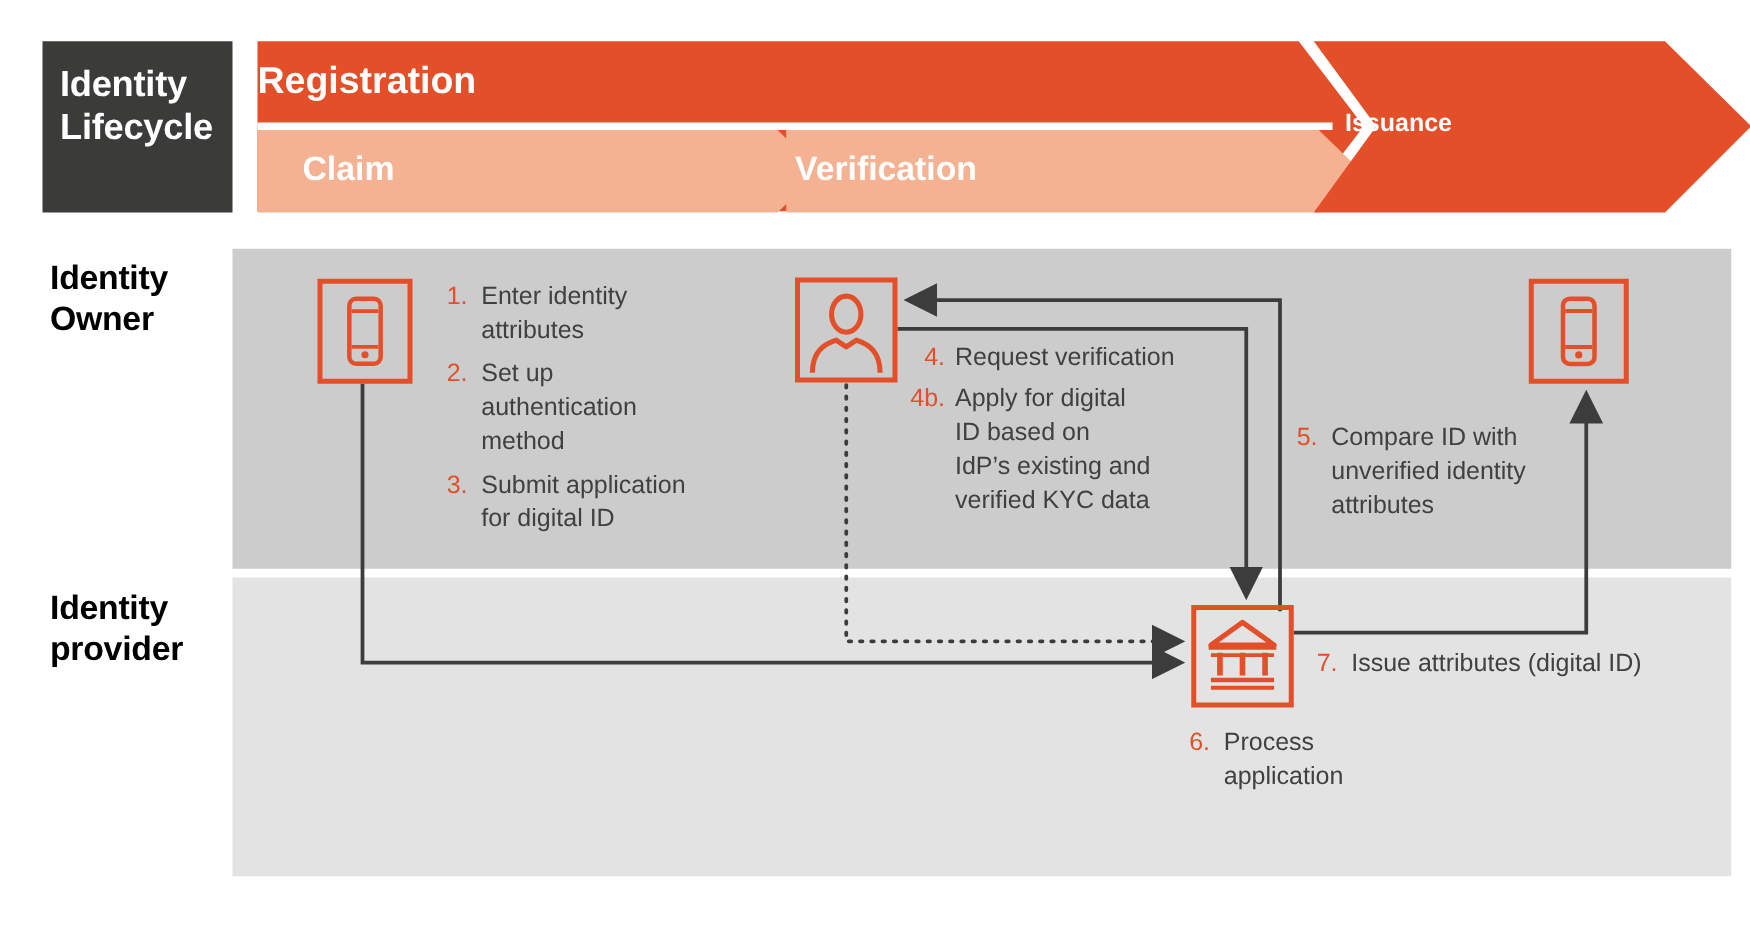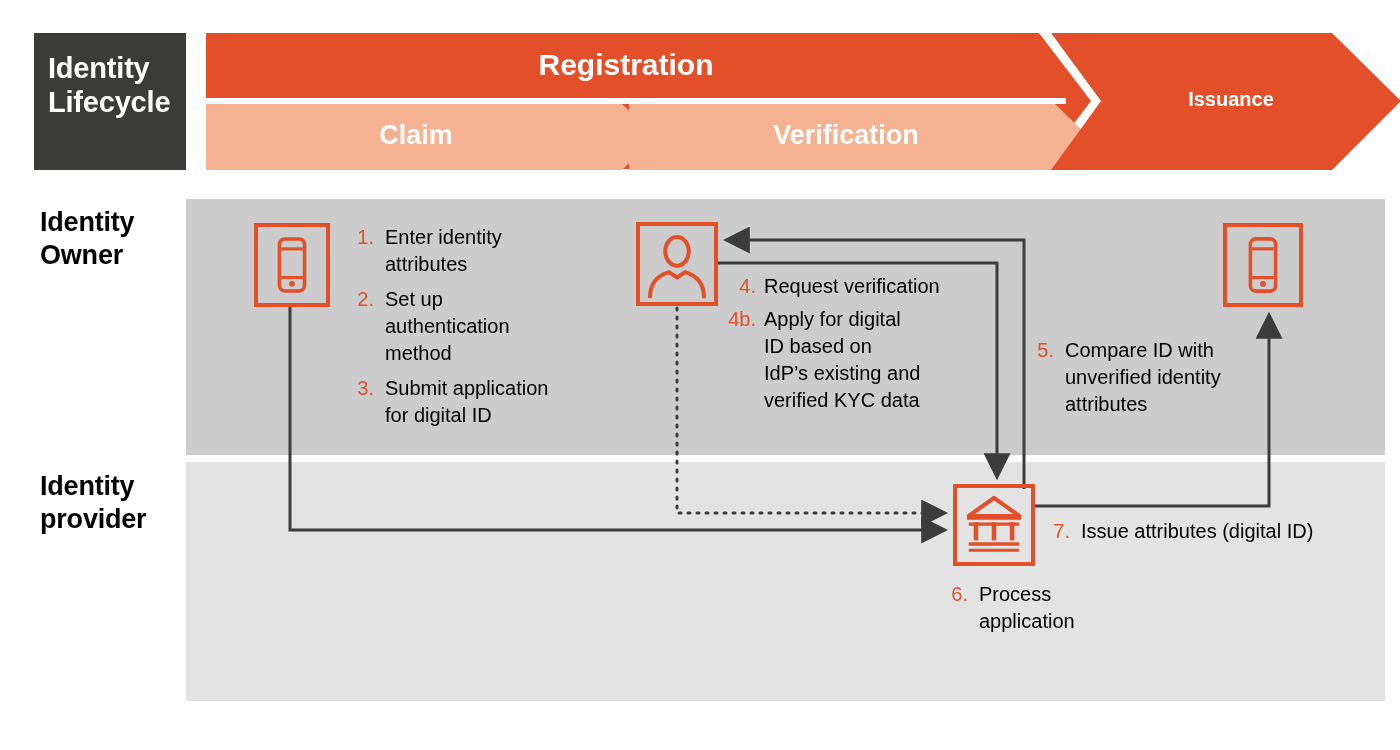--- a/index.html
+++ b/index.html
@@ -43,30 +43,30 @@
   #header-svg {
     position: absolute;
     left: 0; top: 0;
     width: 1400px;
     height: 200px;
   }
   .band-text {
     position: absolute;
     color: #ffffff;
     font-weight: bold;
-    text-align: center;
+    text-align: left;
     pointer-events: none;
   }
   #registration-label {
     left: 190px; top: 47px; width: 840px;
     font-size: 30px; line-height: 36px;
   }
   #claim-label {
     left: 190px; top: 118px; width: 420px;
-    font-size: 27px; line-height: 34px;
+    font-size: 27px; line-height: 34px; padding-left: 36px;
   }
   #verification-label {
     left: 620px; top: 118px; width: 420px;
     font-size: 27px; line-height: 34px;
   }
   #issuance-label {
     left: 1060px; top: 82px; width: 310px;
     font-size: 20px; line-height: 34px;
   }
 
@@ -128,21 +128,21 @@
   .step {
     display: flex;
     align-items: flex-start;
   }
   .step-num {
     color: #e24f29;
     flex: 0 0 auto;
     text-align: right;
   }
   .step-txt {
-    color: #000000;
+    color: #404040;
     white-space: pre-line;
   }
 
   #steps-claim {
     left: 332px; top: 224px; width: 250px;
     font-size: 20px; line-height: 27px;
   }
   #steps-claim .step { margin-bottom: 8px; }
   #steps-claim .step-num { width: 26px; margin-right: 11px; }
 

